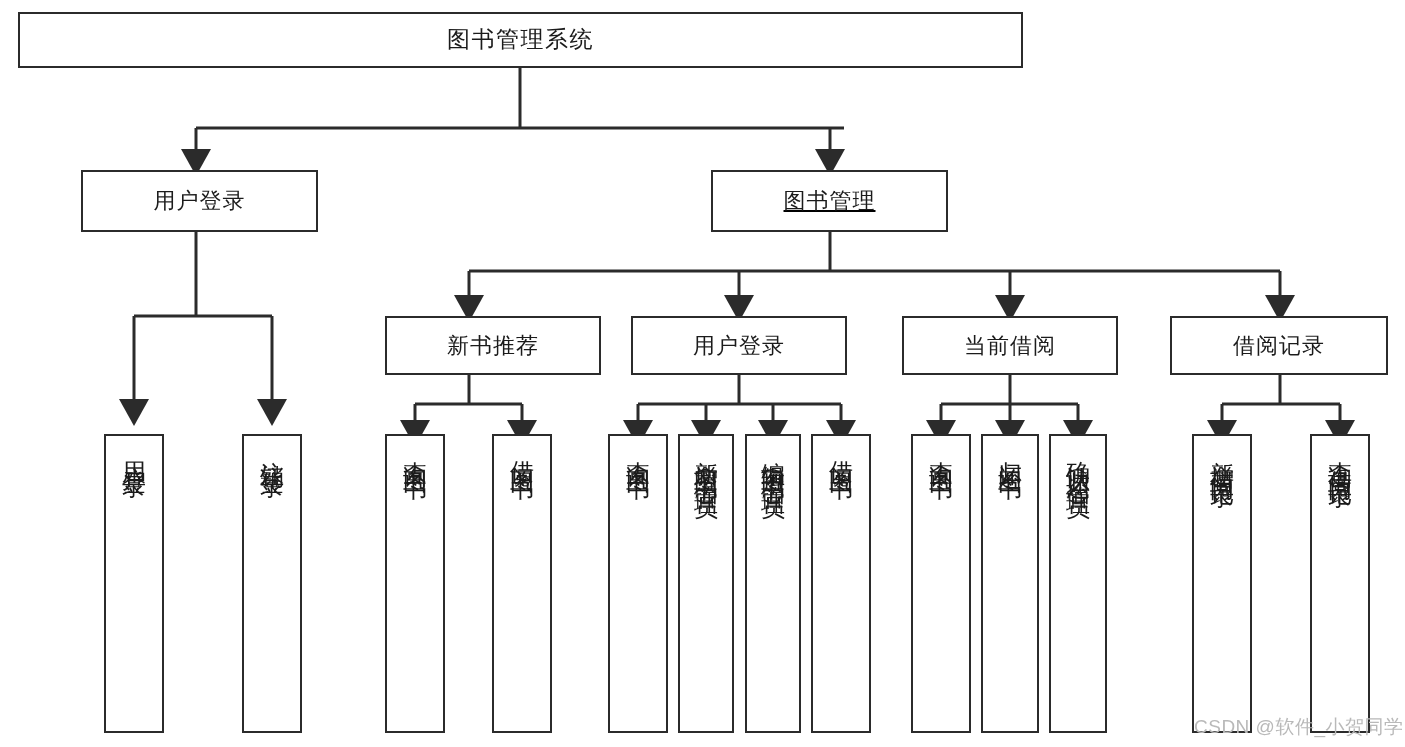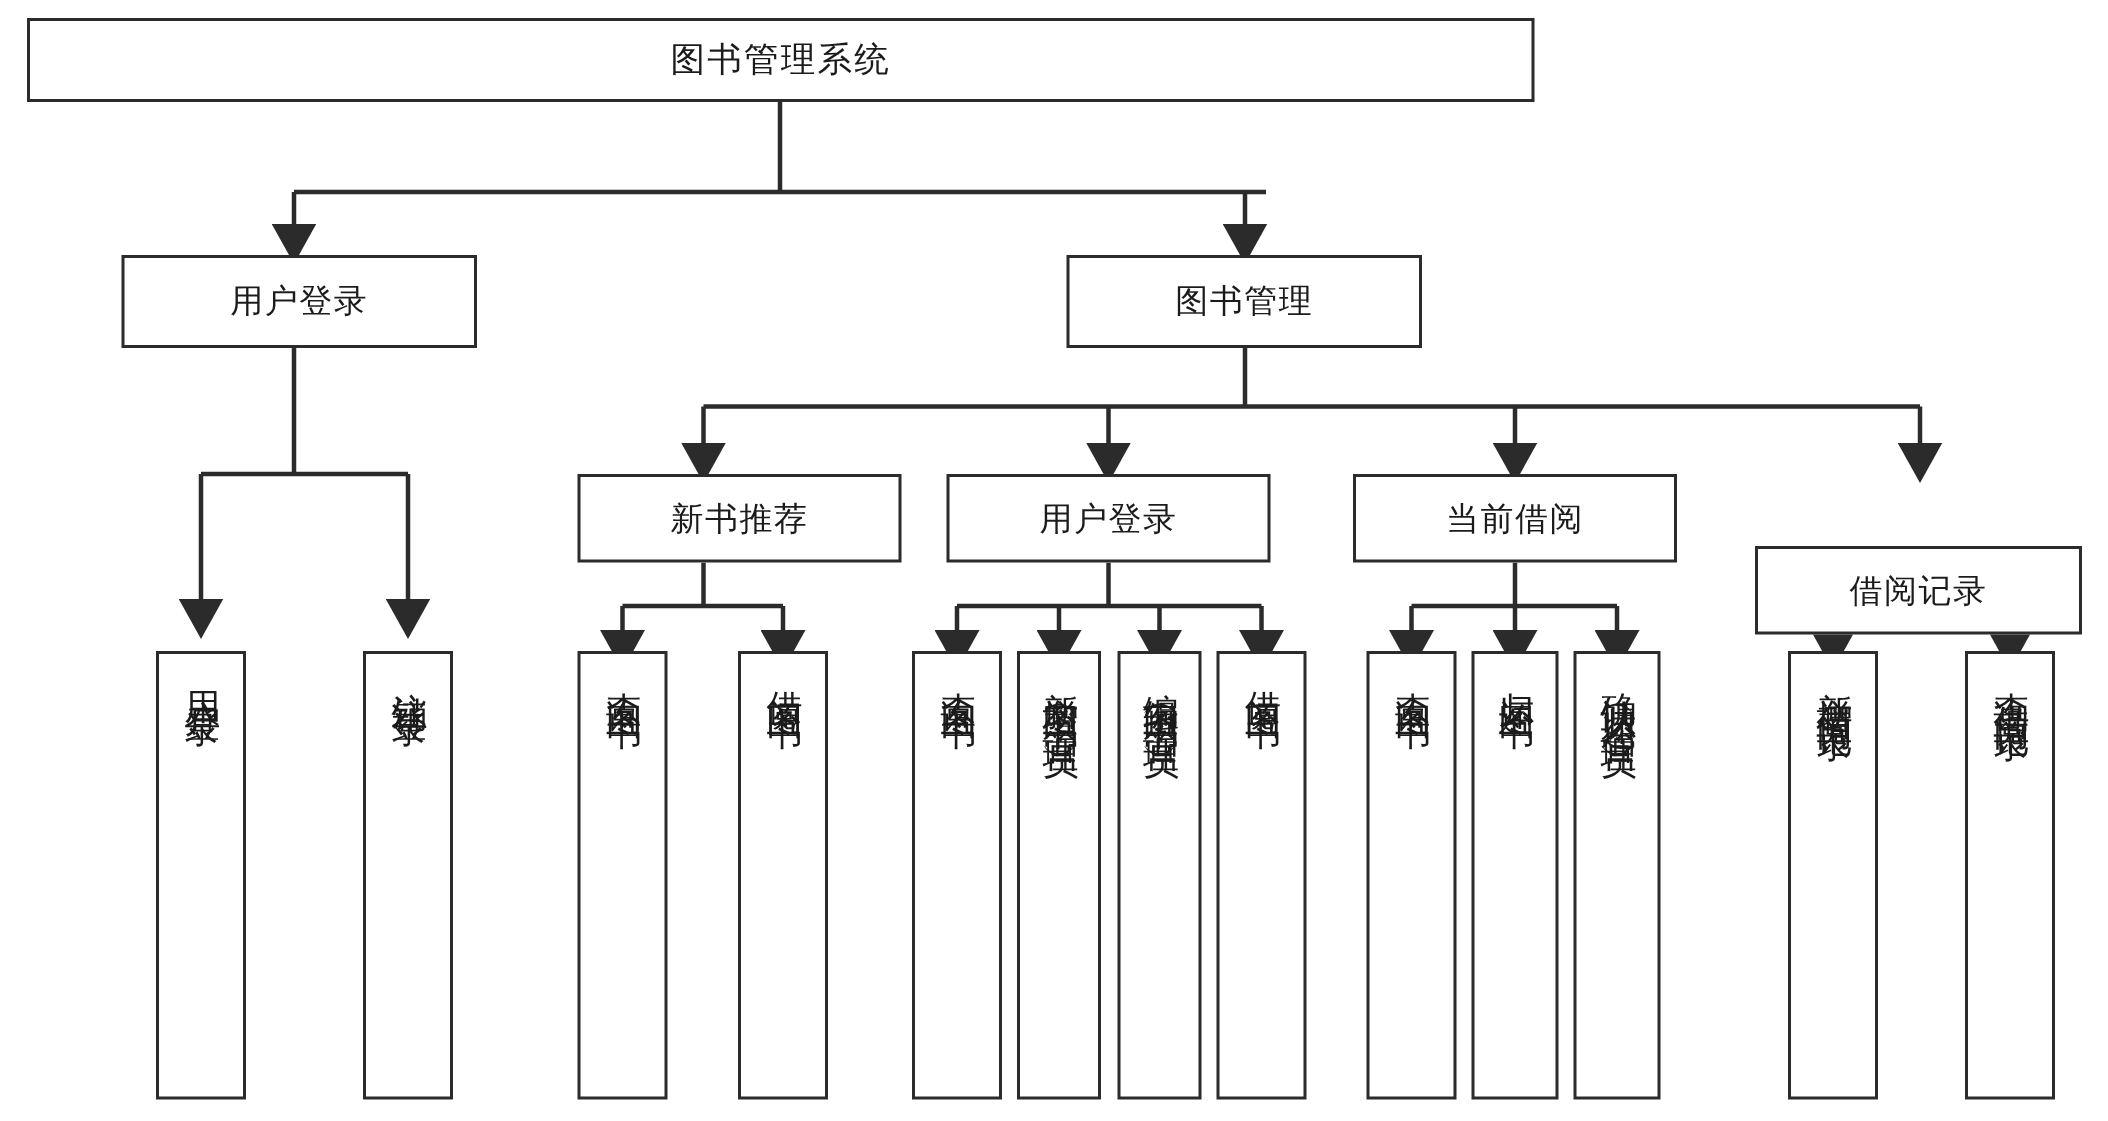--- a/index.html
+++ b/index.html
@@ -130,34 +130,34 @@
     </g>
   </svg>
 
   <div class="node h root" style="left:18px; top:12px; width:1005px; height:56px;">
     <span class="lbl">图书管理系统</span>
   </div>
 
   <div class="node h" style="left:81px; top:170px; width:237px; height:62px;">
     <span class="lbl">用户登录</span>
   </div>
-  <div class="node h" style="left:711px; top:170px; width:237px; height:62px;">
+  <div class="node h" style="left:711px; top:170px; width:237px; height:62px;text-decoration:underline;">
     <span class="lbl">图书管理</span>
   </div>
 
   <div class="node h" style="left:362px; top:316px; width:216px; height:59px;margin-left:23px;">
     <span class="lbl">新书推荐</span>
   </div>
   <div class="node h" style="left:631px; top:316px; width:216px; height:59px;">
     <span class="lbl">用户登录</span>
   </div>
   <div class="node h" style="left:902px; top:316px; width:216px; height:59px;">
     <span class="lbl">当前借阅</span>
   </div>
-  <div class="node h" style="left:1170px; top:316px; width:218px; height:59px;margin-top:48px;">
+  <div class="node h" style="left:1170px; top:316px; width:218px; height:59px;">
     <span class="lbl">借阅记录</span>
   </div>
 
   <div class="node v" style="left:104px; top:434px; width:60px; height:299px;">
     <span class="lbl">用户登录</span>
   </div>
   <div class="node v" style="left:242px; top:434px; width:60px; height:299px;">
     <span class="lbl">注销登录</span>
   </div>
 
@@ -191,14 +191,15 @@
     <span class="lbl">确认归还（管理员）</span>
   </div>
 
   <div class="node v" style="left:1192px; top:434px; width:60px; height:299px;">
     <span class="lbl">新增借阅记录</span>
   </div>
   <div class="node v" style="left:1310px; top:434px; width:60px; height:299px;">
     <span class="lbl">查询借阅记录</span>
   </div>
 
+  <div class="watermark" style="left:1194px; top:714px;">CSDN @软件_小贺同学</div>
 
 </div>
 
 </body></html>

